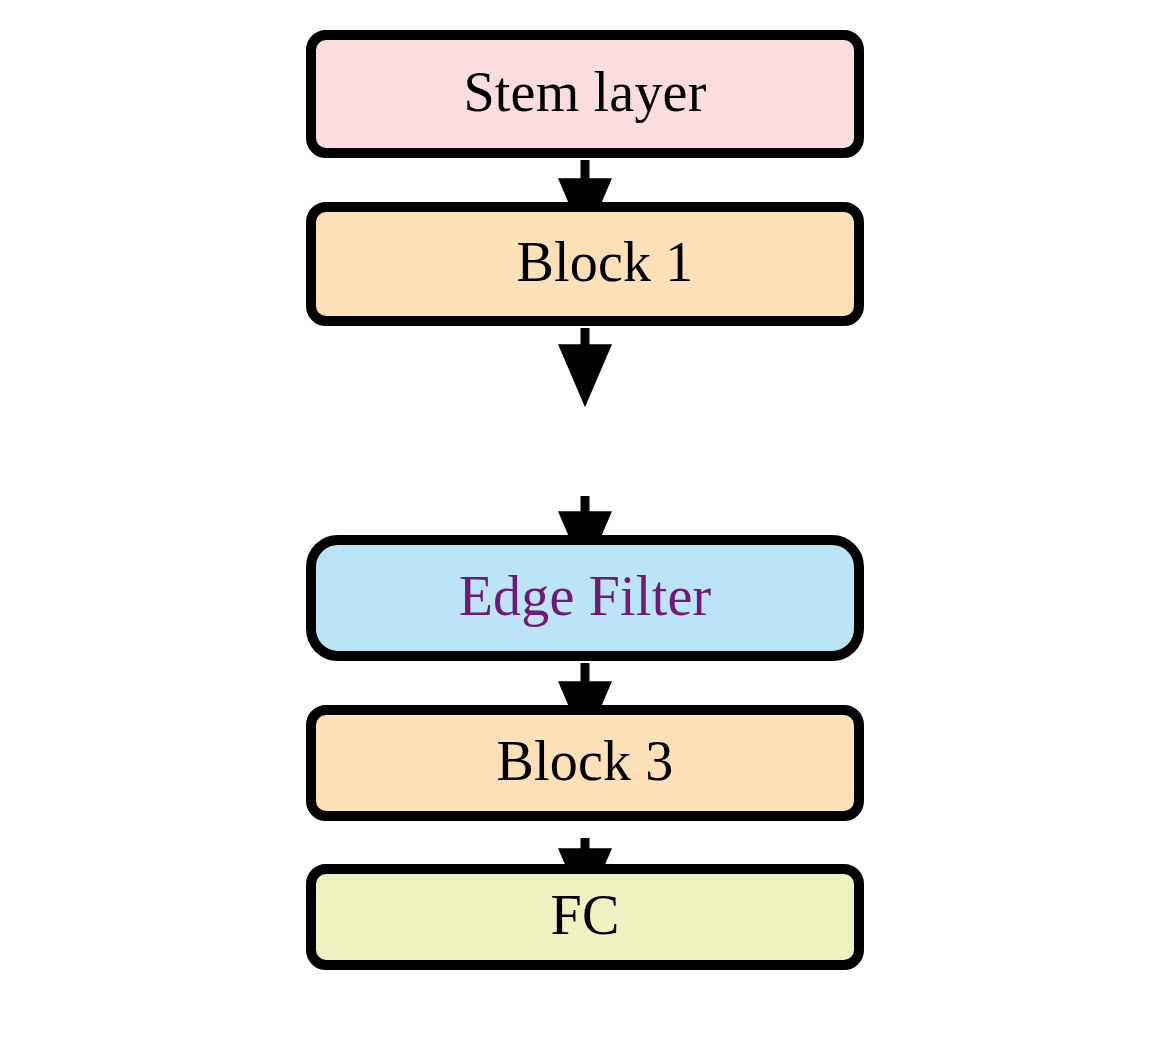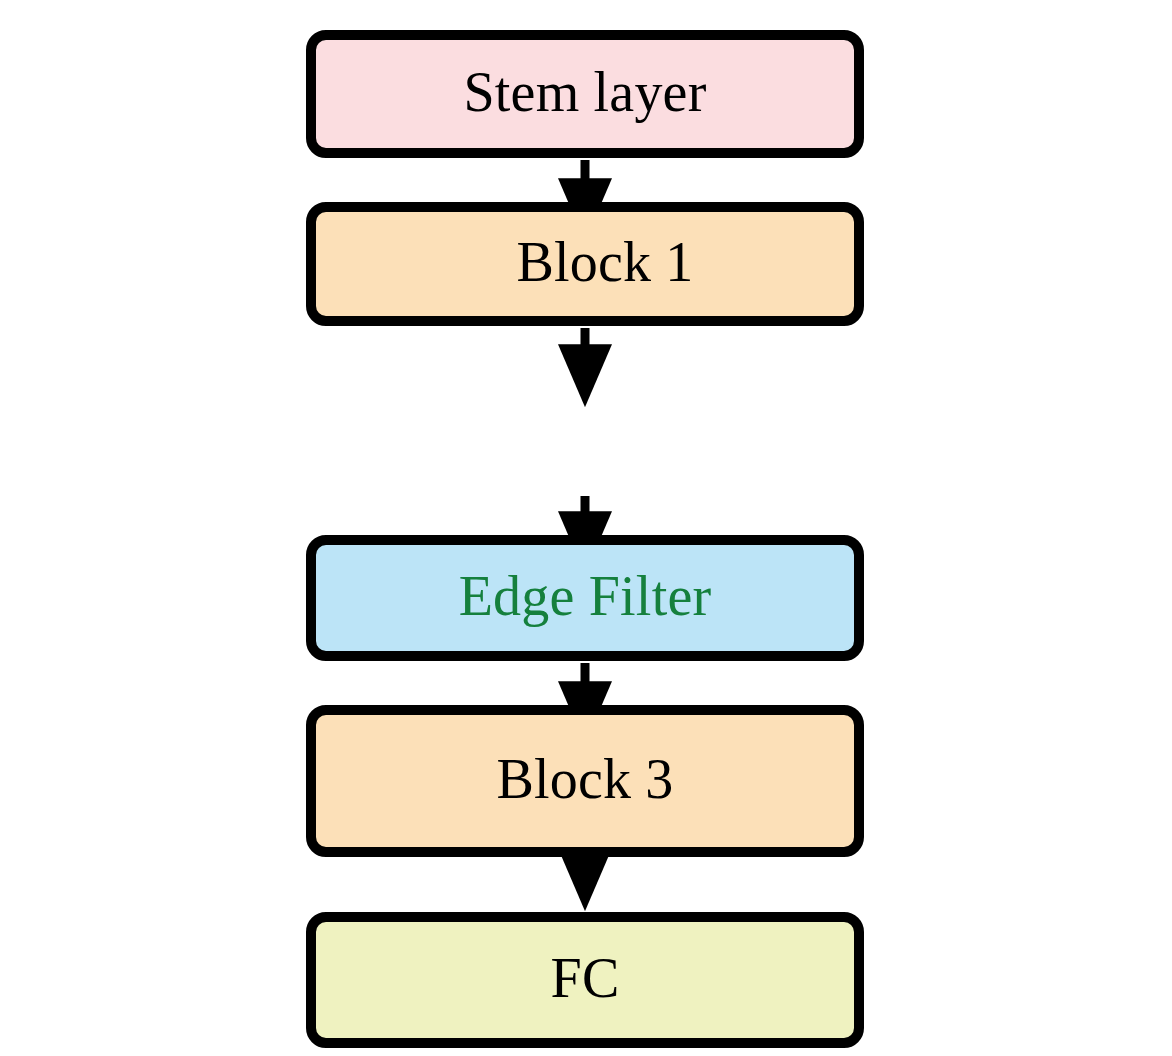--- a/index.html
+++ b/index.html
@@ -37,22 +37,22 @@
   }
   .node-label {
     display: block;
     transform: translateY(-2px);
   }
   
   .node-0 { top: 30px;  height: 128px; }
   .node-1 { top: 202px; height: 124px; }
   .node-2 { top: 368px; height: 126px; }
   .node-3 { top: 535px; height: 126px; }
-  .node-4 { top: 705px; height: 152px; }
-  .node-5 { top: 912px; height: 136px; }
+  .node-4 { top: 705px; height: 116px; }
+  .node-5 { top: 864px; height: 106px; }
 
   .arrow {
     position: absolute;
     left: 0;
     top: 0;
     width: 1172px;
     height: 1056px;
     pointer-events: none;
     overflow: visible;
   }
@@ -79,21 +79,21 @@
 
   <div class="node node-0" style="background: rgb(251, 221, 224); border-color: rgb(0, 0, 0); border-width: 10px; border-radius: 20px; color: rgb(0, 0, 0);">
     <span class="node-label">Stem layer</span>
   </div>
 
   <div class="node node-1" style="background: rgb(252, 224, 184); border-color: rgb(0, 0, 0); border-width: 10px; border-radius: 20px; color: rgb(0, 0, 0); padding-left: 40px;">
     <span class="node-label">Block 1</span>
   </div>
 
 
-  <div class="node node-3" style="background: rgb(188, 228, 247); border-color: rgb(0, 0, 0); border-width: 10px; border-radius: 20px; color: #15803d;">
+  <div class="node node-3" style="background: rgb(188, 228, 247); border-color: rgb(0, 0, 0); border-width: 10px; border-radius: 32px; color: #701a75;">
     <span class="node-label">Edge Filter</span>
   </div>
 
   <div class="node node-4" style="background: rgb(252, 224, 184); border-color: rgb(0, 0, 0); border-width: 10px; border-radius: 20px; color: rgb(0, 0, 0);">
     <span class="node-label">Block 3</span>
   </div>
 
   <div class="node node-5" style="background: rgb(239, 242, 192); border-color: rgb(0, 0, 0); border-width: 10px; border-radius: 20px; color: rgb(0, 0, 0);">
     <span class="node-label">FC</span>
   </div>

